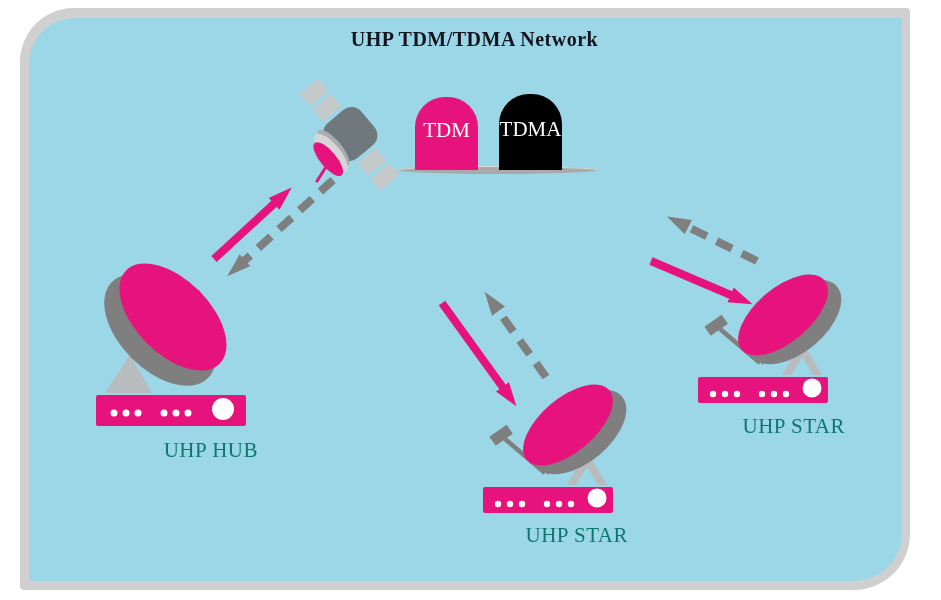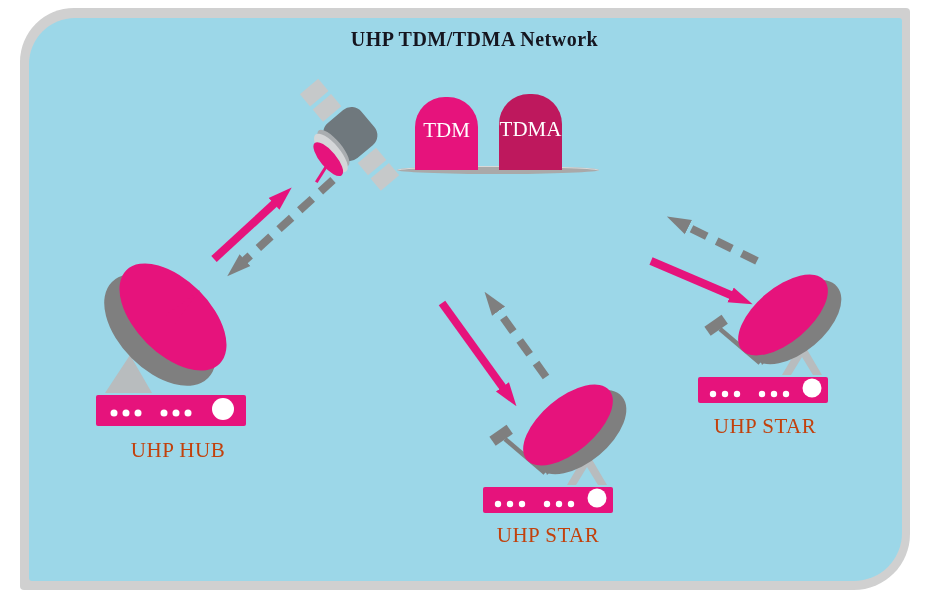--- a/index.html
+++ b/index.html
@@ -18,29 +18,29 @@
   .title{
     position:absolute;left:4px;top:28px;width:941px;text-align:center;
     font-size:20px;font-weight:bold;color:#15151f;letter-spacing:.5px;
   }
   .badge{
     position:absolute;width:63px;color:#ffffff;font-size:21px;
     display:flex;align-items:center;justify-content:center;
     border-radius:30px 30px 0 0;padding-bottom:6px;box-sizing:border-box;
   }
   .badge.tdm{left:415px;top:97px;height:73px;background:#e6137c;}
-  .badge.tdma{left:499px;top:94px;height:76px;background:#be185d;}
+  .badge.tdma{left:499px;top:94px;height:76px;background:#000000;}
   .groundline{
     position:absolute;left:397px;top:166px;width:202px;height:8px;
     background:#a9a9a9;border-radius:50%;
     box-shadow:inset 0 1px 0 #d9d9d9;
   }
   .node-label{
-    position:absolute;width:160px;text-align:center;
-    font-size:21px;color:#c2410c;letter-spacing:.5px;
+    position:absolute;width:160px;text-align:right;
+    font-size:21px;color:#0f766e;letter-spacing:.5px;
   }
   .node-label.hub{left:98px;top:438px;}
   .node-label.star1{left:468px;top:523px;}
   .node-label.star2{left:685px;top:414px;}
   svg.scene{position:absolute;left:0;top:0;}
 </style>
 </head>
 <body>
 
 <div class="frame">

